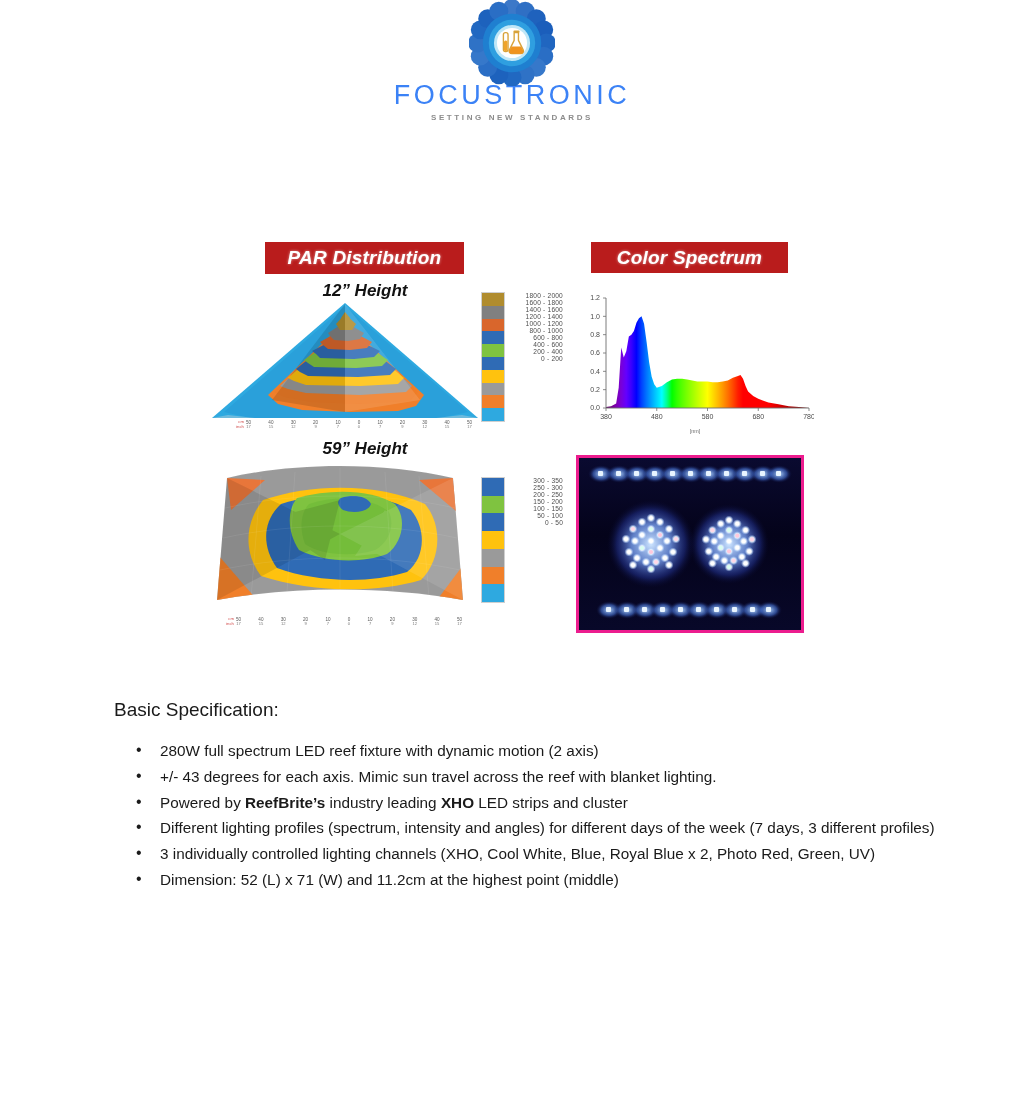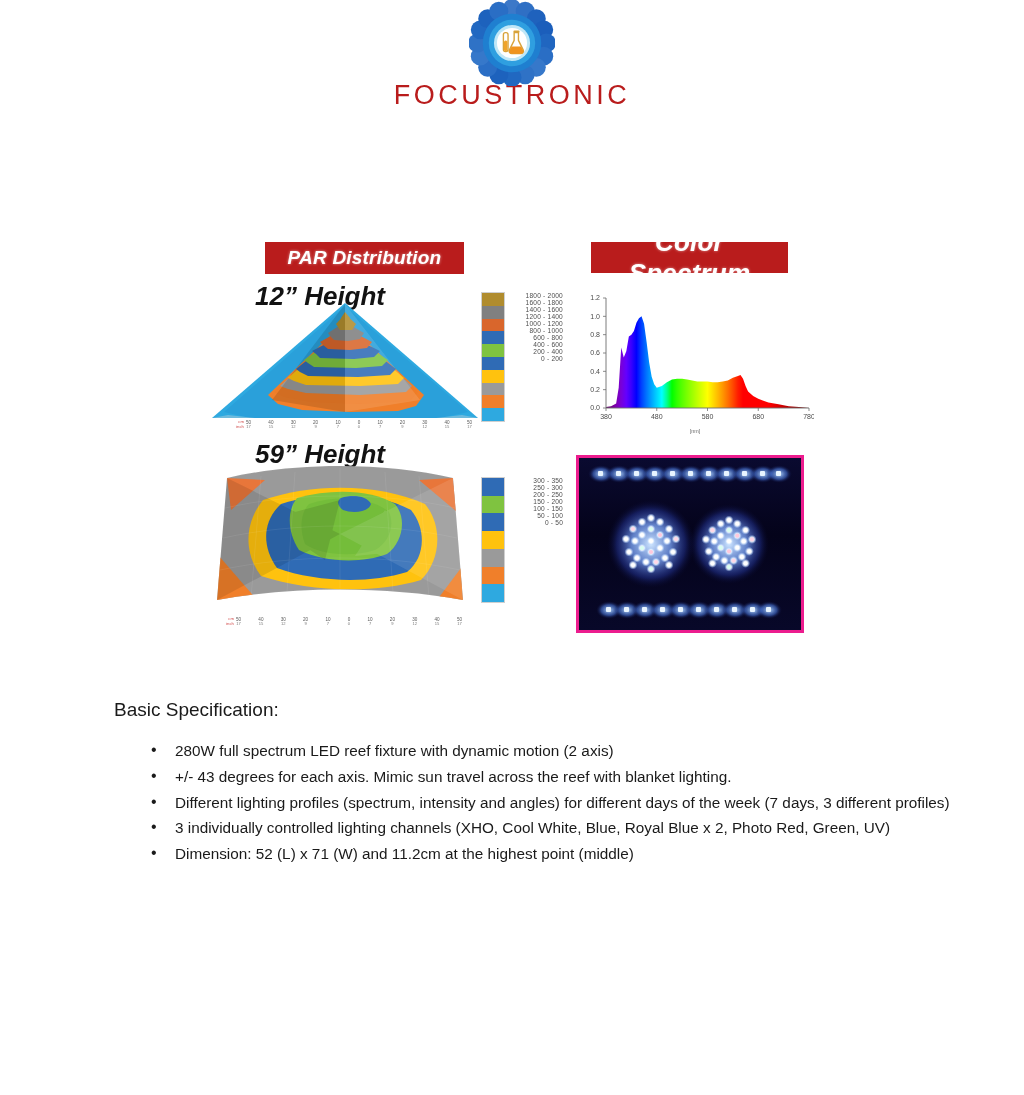--- a/index.html
+++ b/index.html
@@ -28,21 +28,21 @@
     width: 86px;
     height: 86px;
     margin: 0 auto;
     position: relative;
   }
   #logo-wordmark {
     font-family: "Liberation Sans", sans-serif;
     font-size: 27px;
     letter-spacing: 3.5px;
     font-weight: 400;
-    color: #b91c1c;
+    color: #3b82f6;
     margin-top: -4px;
     line-height: 1;
   }
   #logo-tagline {
     font-family: "Liberation Sans", sans-serif;
     font-size: 8px;
     letter-spacing: 2.6px;
     color: #8c8c8c;
     margin-top: 4px;
     font-weight: 700;
@@ -61,30 +61,30 @@
     justify-content: center;
     letter-spacing: 0.2px;
     text-shadow: 0 0 3px rgba(255,255,255,.55);
   }
   #banner-par {
     left: 265px; top: 242px; width: 199px; height: 32px;
     font-size: 19px;
   }
   #banner-spectrum {
     left: 591px; top: 242px; width: 197px; height: 31px;
-    font-size: 26px;
+    font-size: 19px;
   }
 
   .height-title {
     position: absolute;
     font-style: italic;
     font-weight: bold;
-    font-size: 26px;
+    font-size: 17px;
     color: #121212;
-    text-align: left;
+    text-align: center;
     width: 220px;
   }
   #title-12 { left: 255px; top: 281px; }
   #title-36 { left: 255px; top: 439px; }
 
   
   .par-plot {
     position: absolute;
   }
   #par-plot-12 { left: 210px; top: 300px; width: 270px; height: 120px; }
@@ -184,21 +184,21 @@
   #spec-heading {
     position: absolute;
     left: 114px;
     top: 699px;
     font-size: 19px;
     color: #1a1a1a;
     font-family: "Liberation Sans", sans-serif;
   }
   #spec-list {
     position: absolute;
-    left: 139px;
+    left: 124px;
     top: 738px;
     width: 800px;
     margin: 0;
     padding: 0 0 0 36px;
     list-style: none;
   }
   #spec-list li {
     position: relative;
     font-size: 15.3px;
     line-height: 25.8px;
@@ -249,20 +249,21 @@
         <rect x="40" y="38" width="5.4" height="22" rx="2.4" fill="#ffffff" stroke="#d8a33a" stroke-width="1.6"></rect>
         <rect x="40.7" y="47" width="4" height="12.4" rx="1.8" fill="#f0a32a"></rect>
 
         <path d="M52.5 38 L57.5 38 L57.5 47 L63 58 C64 60.2 62.6 62.4 60.2 62.4 L49.8 62.4 C47.4 62.4 46 60.2 47 58 L52.5 47 Z" fill="#ffffff" stroke="#d8a33a" stroke-width="1.6" stroke-linejoin="round"></path>
         <path d="M49.6 54 L60.4 54 L63 58.6 C64 60.6 62.6 62.4 60.3 62.4 L49.7 62.4 C47.4 62.4 46 60.6 47 58.6 Z" fill="#f0941f"></path>
         <rect x="51.6" y="35.6" width="7.2" height="2.6" rx="1.2" fill="#d8a33a"></rect>
       </g>
     </svg>
   </div>
   <div id="logo-wordmark">FOCUSTRONIC</div>
+  <div id="logo-tagline">SETTING NEW STANDARDS</div>
 </div>
 
 <div class="banner" id="banner-par">PAR Distribution</div>
 <div class="banner" id="banner-spectrum">Color Spectrum</div>
 
 <div class="height-title" id="title-12">12” Height</div>
 <div class="height-title" id="title-36">59” Height</div>
 
 <div class="par-plot" id="par-plot-12">
   <svg viewBox="0 0 270 120" width="270" height="120" aria-hidden="true">
@@ -768,16 +769,17 @@
           <circle cx="166.56" cy="105.32" r="2.1" fill="#ffffff"></circle>
         </g>
     </g>
   </svg>
 </div>
 
 <div id="spec-heading">Basic Specification:</div>
 <ul id="spec-list">
     <li>280W full spectrum LED reef fixture with dynamic motion (2 axis)</li>
     <li>+/- 43 degrees for each axis.  Mimic sun travel across the reef with blanket lighting.</li>
+    <li><span>Powered by </span><b>ReefBrite’s</b><span> industry leading </span><b>XHO</b><span> LED strips and cluster</span></li>
     <li>Different lighting profiles (spectrum, intensity and angles) for different days of the week (7 days, 3 different profiles)</li>
     <li>3 individually controlled lighting channels (XHO, Cool White, Blue, Royal Blue x 2, Photo Red, Green, UV)</li>
     <li>Dimension: 52 (L) x 71 (W) and 11.2cm at the highest point (middle)</li>
   </ul>
 
 </body></html>

